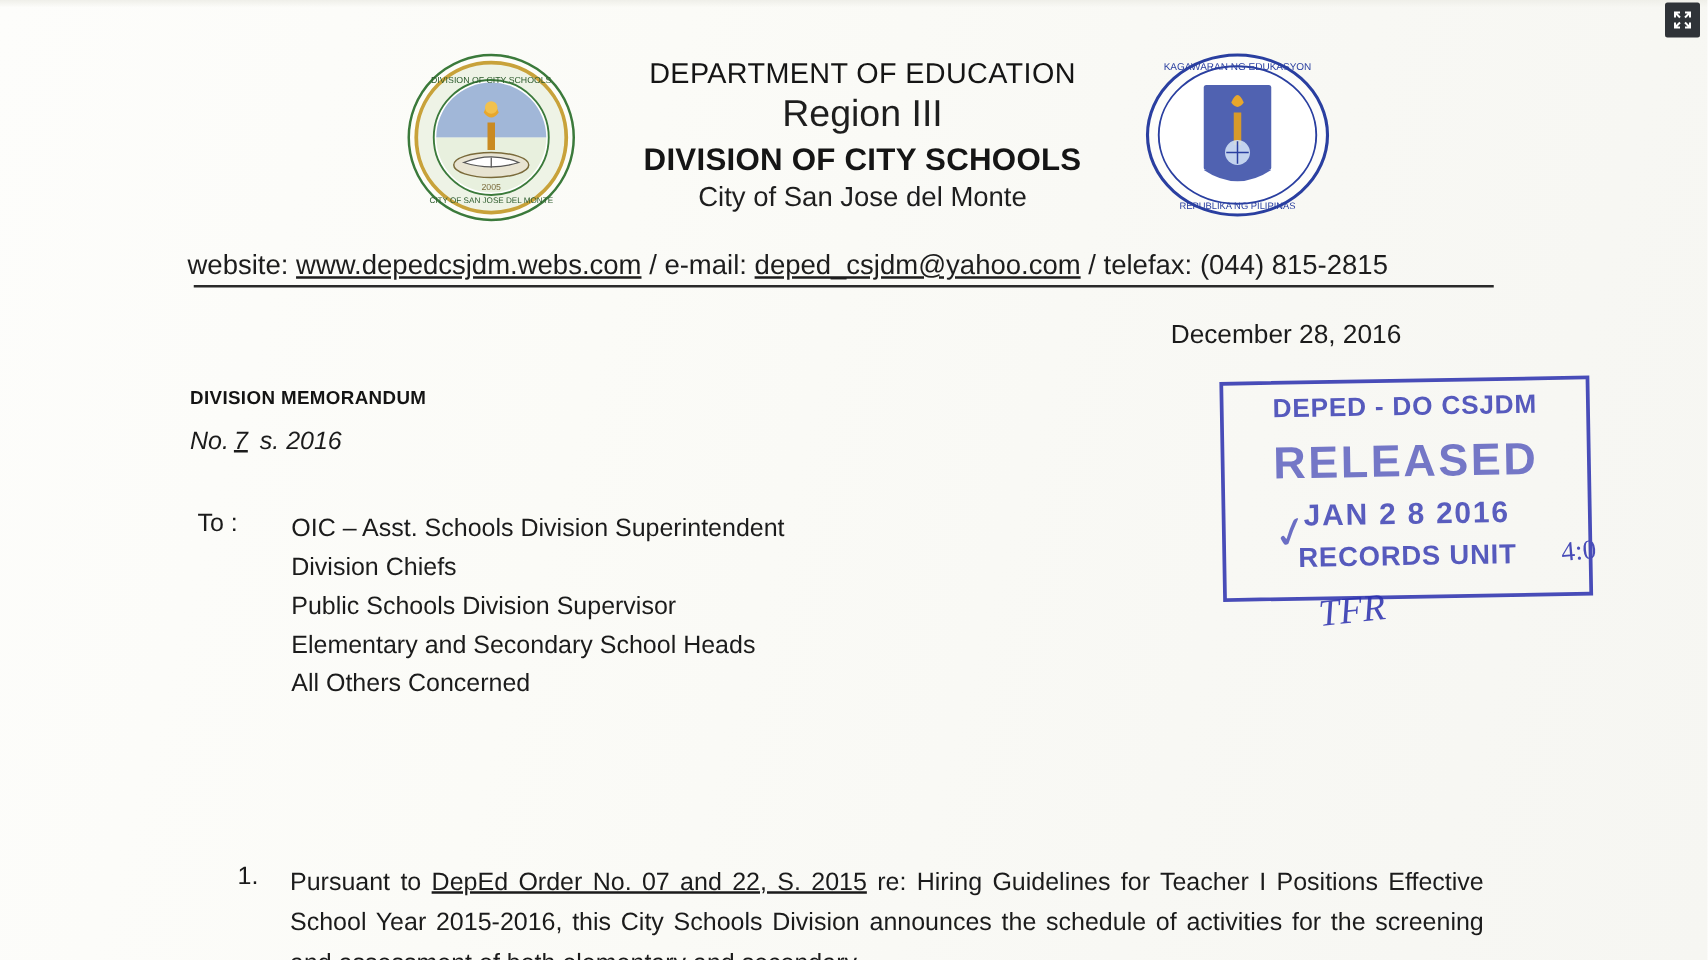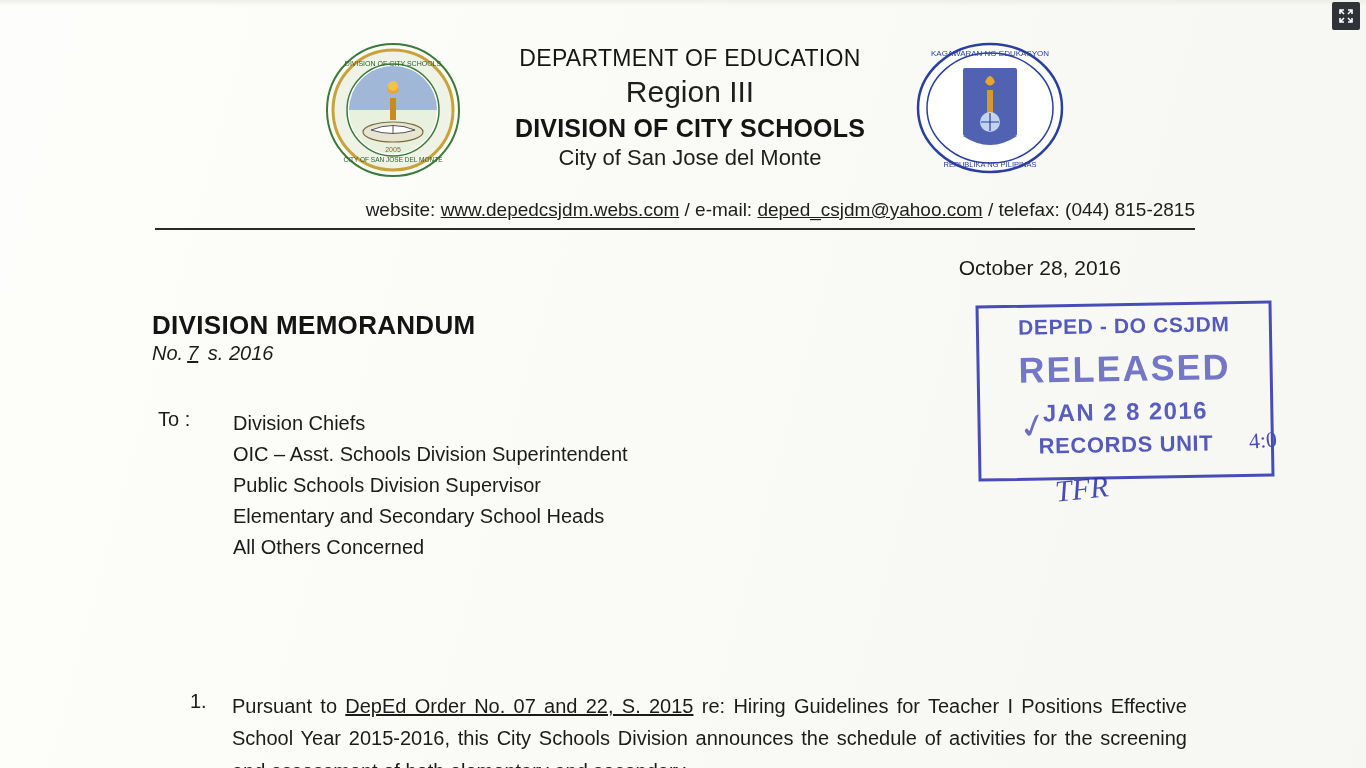--- a/index.html
+++ b/index.html
@@ -97,22 +97,22 @@
   .lh-line5 {
     font-size: 22px;
     color: #1e1e1e;
   }
 
   .contact-line {
     position: absolute;
     left: 0;
     top: 163px;
     width: 1045px;
-    text-align: right;
-    font-size: 19px;
+    text-align: left;
+    font-size: 22px;
     color: #1d1d1d;
     white-space: nowrap;
   }
   .contact-line .u {
     text-decoration: underline;
     color: #1d1d1d;
   }
   .hr-rule {
     position: absolute;
     left: 5px;
@@ -129,21 +129,21 @@
     top: 256px;
     font-size: 21px;
     color: #1b1b1b;
   }
 
   
   .memo-title {
     position: absolute;
     left: 152px;
     top: 310px;
-    font-size: 26px;
+    font-size: 15px;
     font-weight: bold;
     letter-spacing: 0.3px;
     color: #141414;
   }
   .memo-no {
     position: absolute;
     left: 152px;
     top: 342px;
     font-size: 20px;
     font-style: italic;
@@ -354,31 +354,31 @@
       <span>website:</span>
       <span class="u">www.depedcsjdm.webs.com</span>
       <span>/ e-mail:</span>
       <span class="u">deped_csjdm@yahoo.com</span>
       <span>/ telefax:</span>
       <span>(044) 815-2815</span>
     </div>
     <div class="hr-rule"></div>
   </div>
 
-  <div class="doc-date">October 28, 2016</div>
+  <div class="doc-date">December 28, 2016</div>
 
   <div class="memo-title">DIVISION MEMORANDUM</div>
   <div class="memo-no">
     <span>No.</span><span class="num">7</span> <span>s. 2016</span>
   </div>
 
   <div class="to-label">To :</div>
   <div class="to-list">
+    <div>OIC – Asst. Schools Division Superintendent</div>
     <div>Division Chiefs</div>
-    <div>OIC – Asst. Schools Division Superintendent</div>
     <div>Public Schools Division Supervisor</div>
     <div>Elementary and Secondary School Heads</div>
     <div>All Others Concerned</div>
   </div>
 
   <div class="subject">
   </div>
 
   <div class="body-num">1.</div>
   <div class="body-par">

